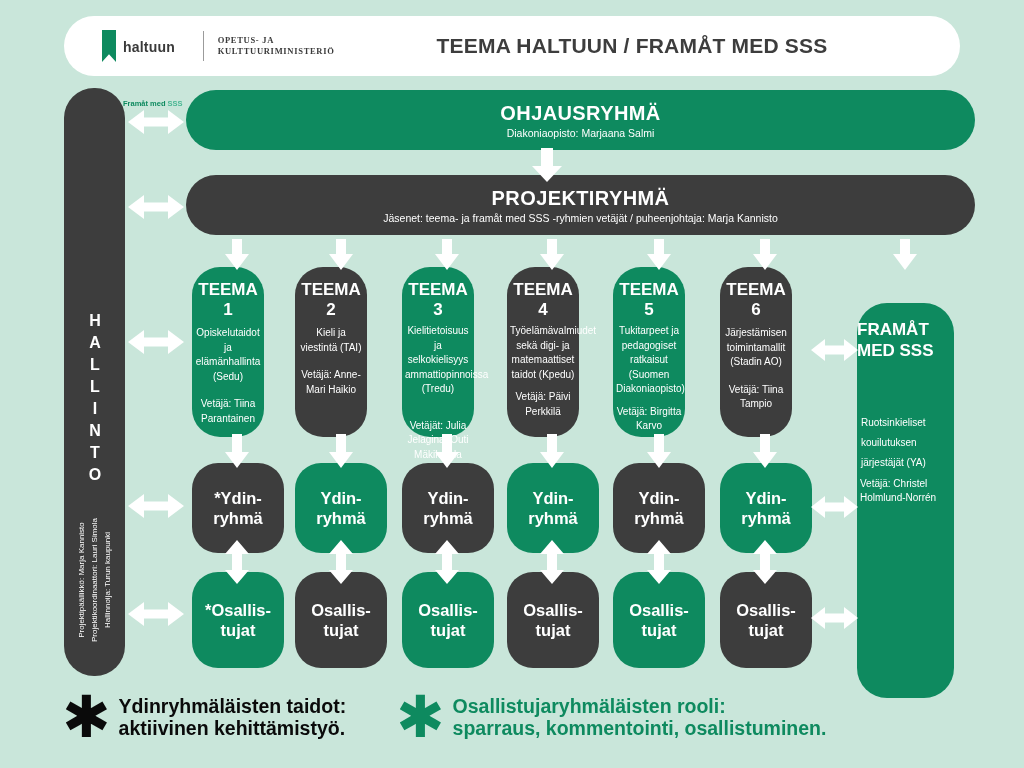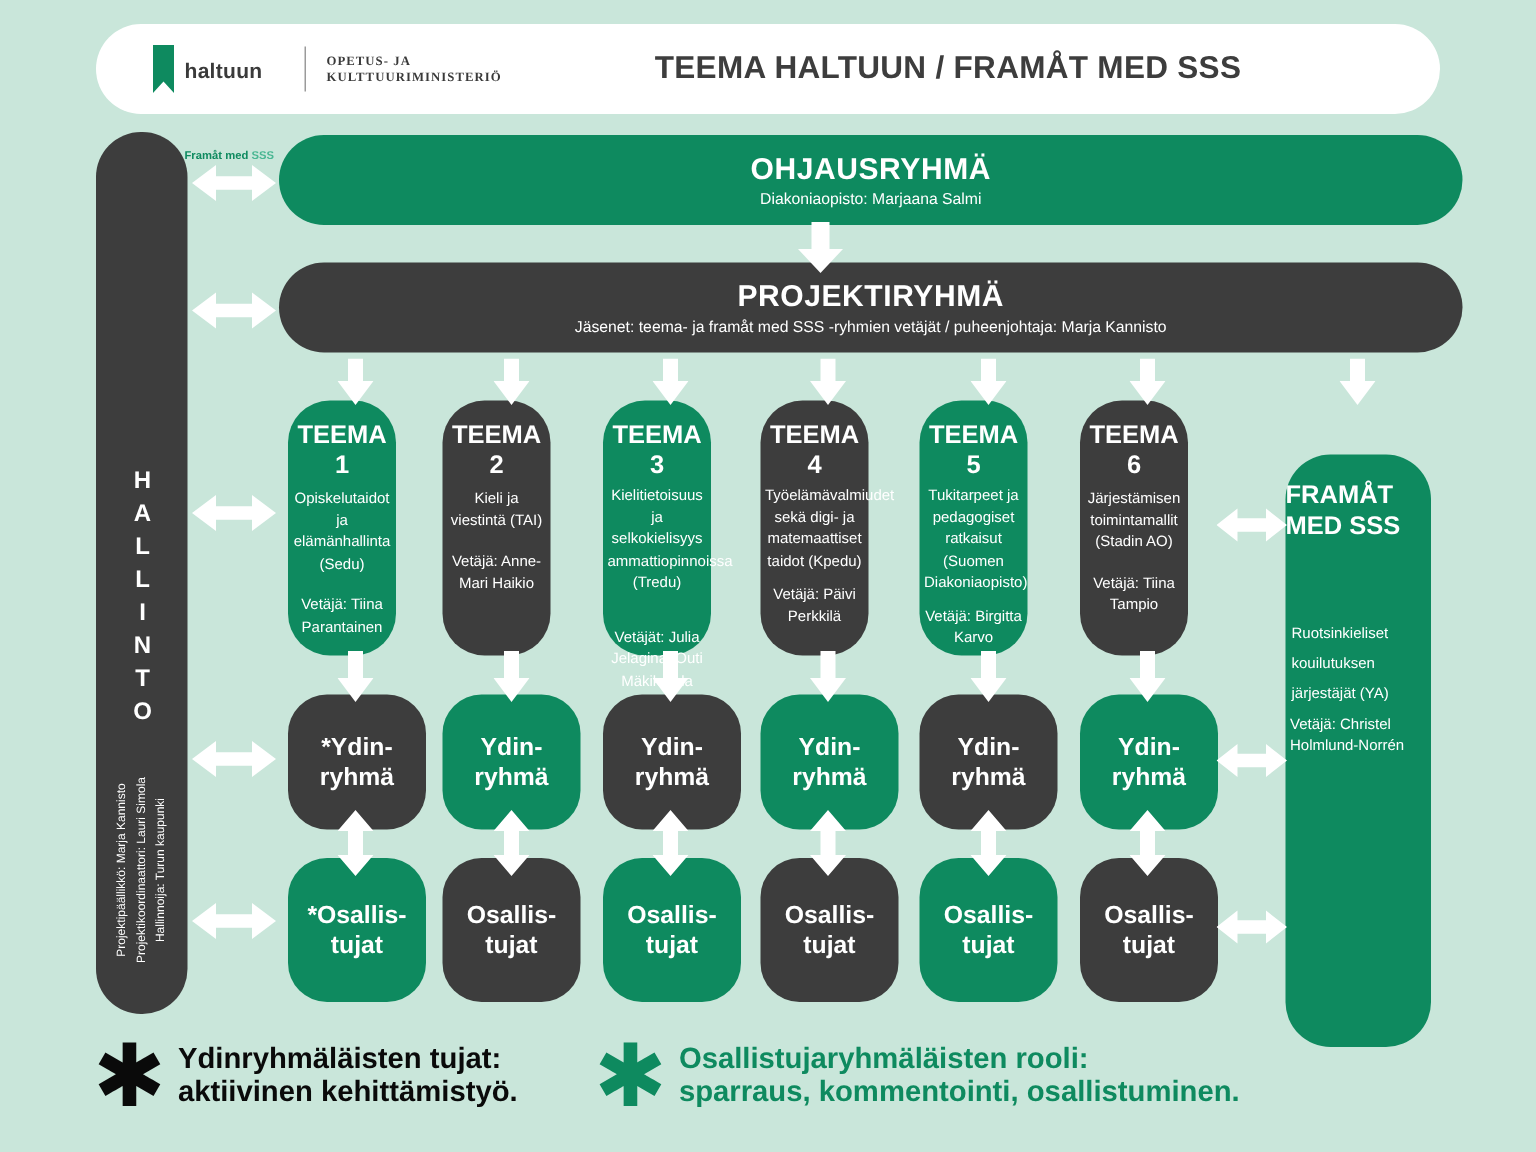--- a/index.html
+++ b/index.html
@@ -341,21 +341,21 @@
     </div>
   <div class="arr" style="left:811px;top:606px;">
       <svg width="47" height="24" viewBox="0 0 47 24">
         <polygon points="0,12 14,1 14,7.5 33,7.5 33,1 47,12 33,23 33,16.5 14,16.5 14,23" fill="#fff"></polygon>
       </svg>
     </div>
 
   <div class="legend-item" style="left:62px;top:692px;">
     <span class="legend-star leg-black">✱</span>
     <span class="legend-text leg-black">
-      <div>Ydinryhmäläisten tujat:</div>
+      <div>Ydinryhmäläisten taidot:</div>
       <div>aktiivinen kehittämistyö.</div>
     </span>
   </div>
   <div class="legend-item" style="left:396px;top:692px;">
     <span class="legend-star leg-green">✱</span>
     <span class="legend-text leg-green">
       <div>Osallistujaryhmäläisten rooli:</div>
       <div>sparraus, kommentointi, osallistuminen.</div>
     </span>
   </div>

